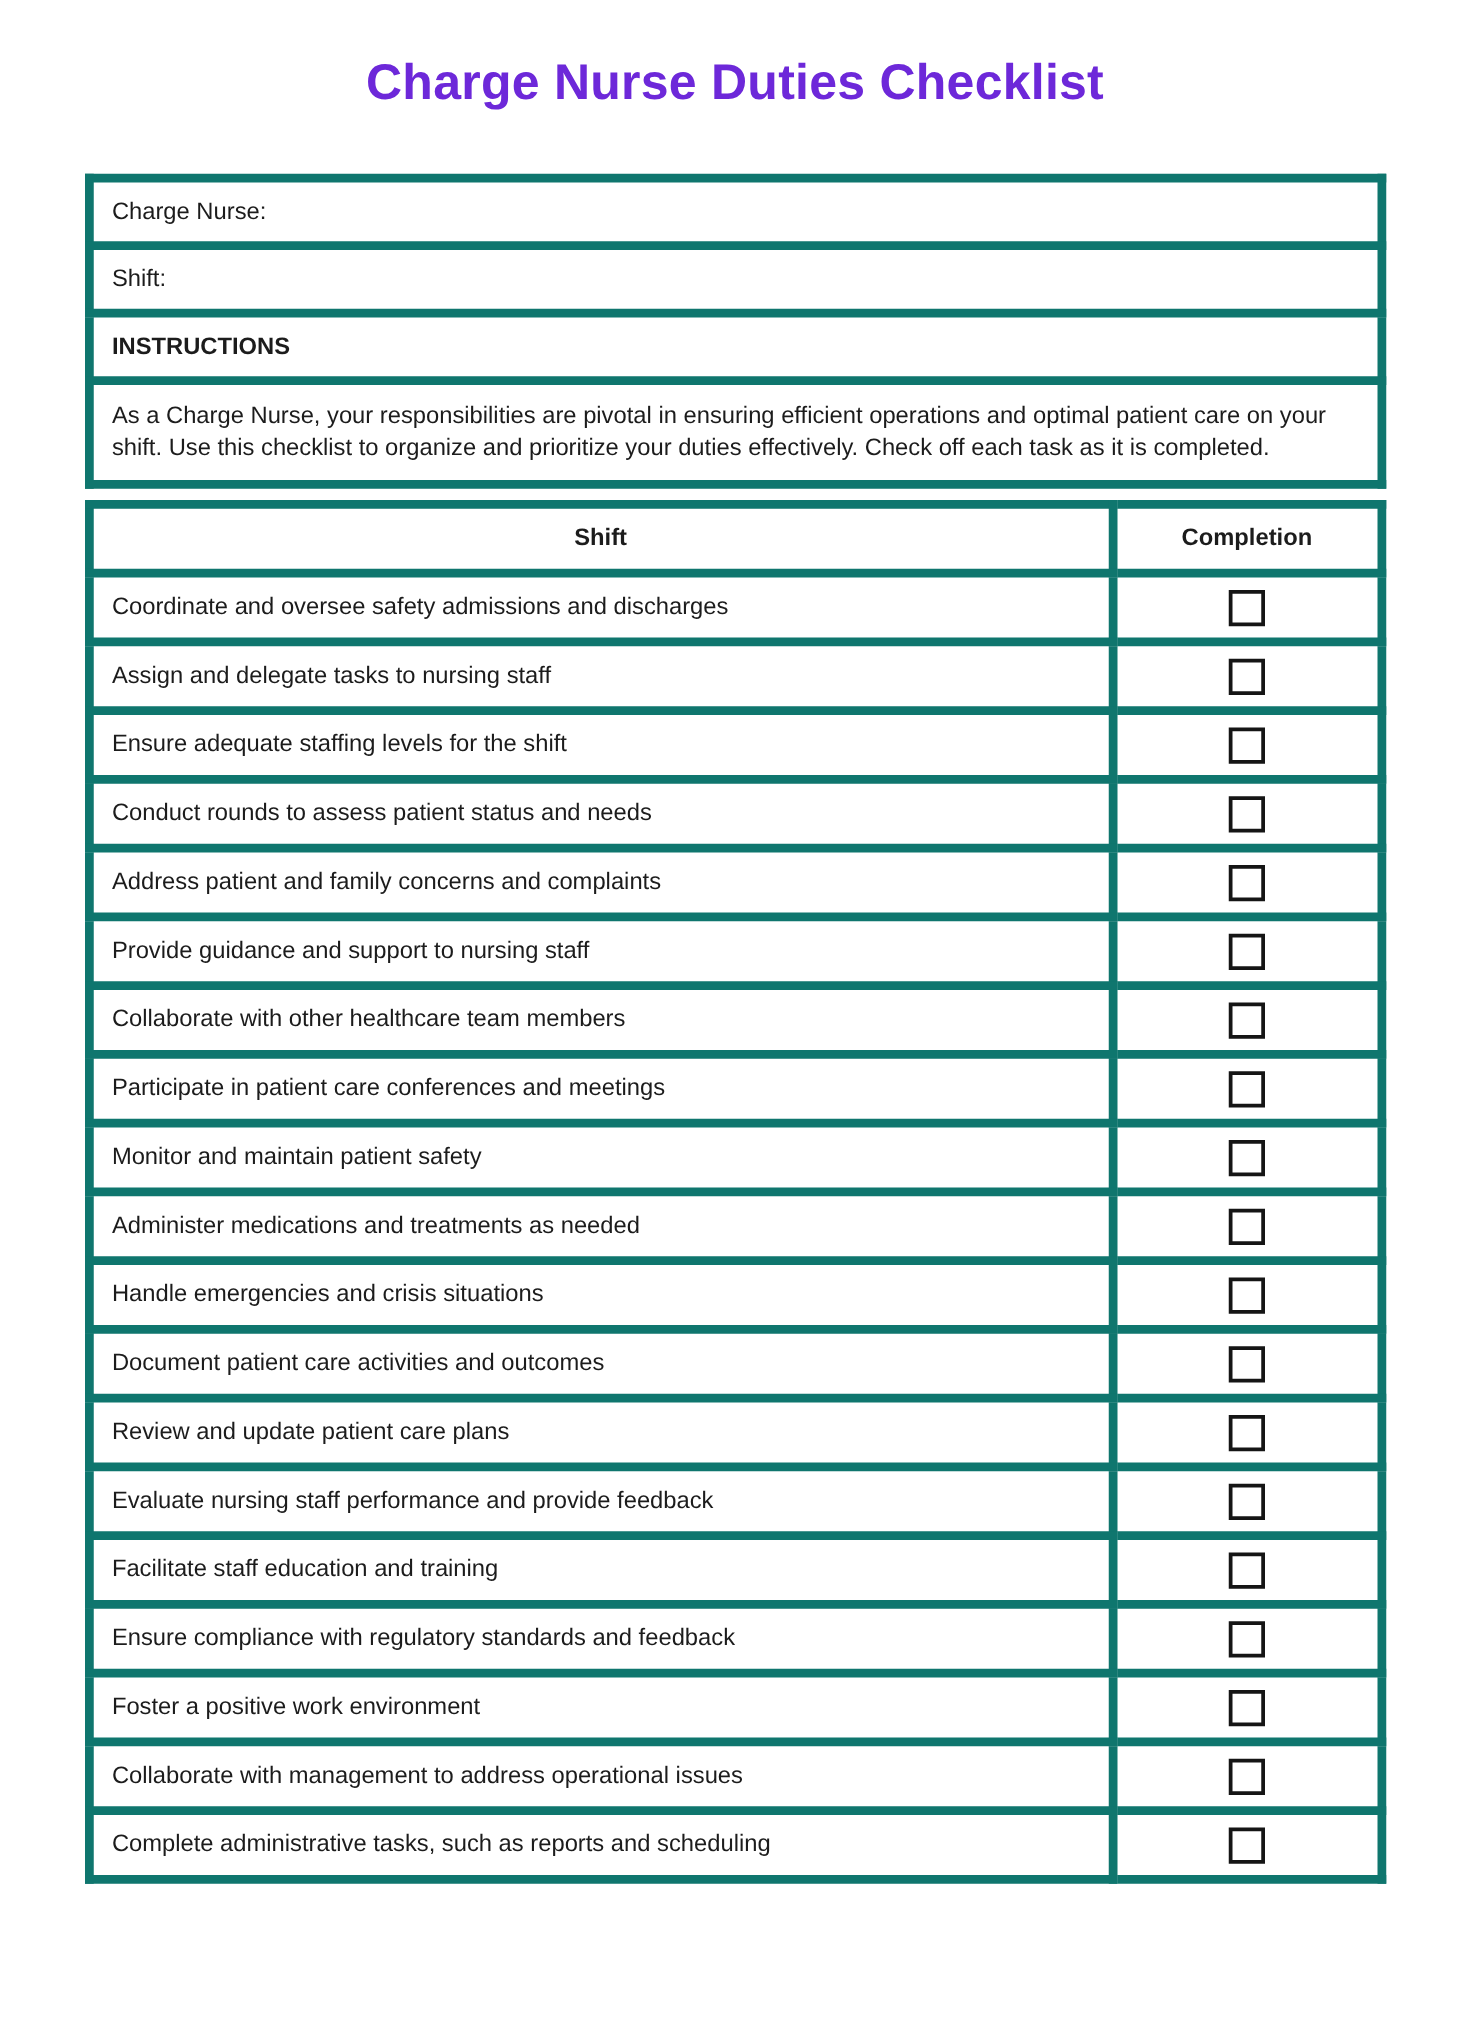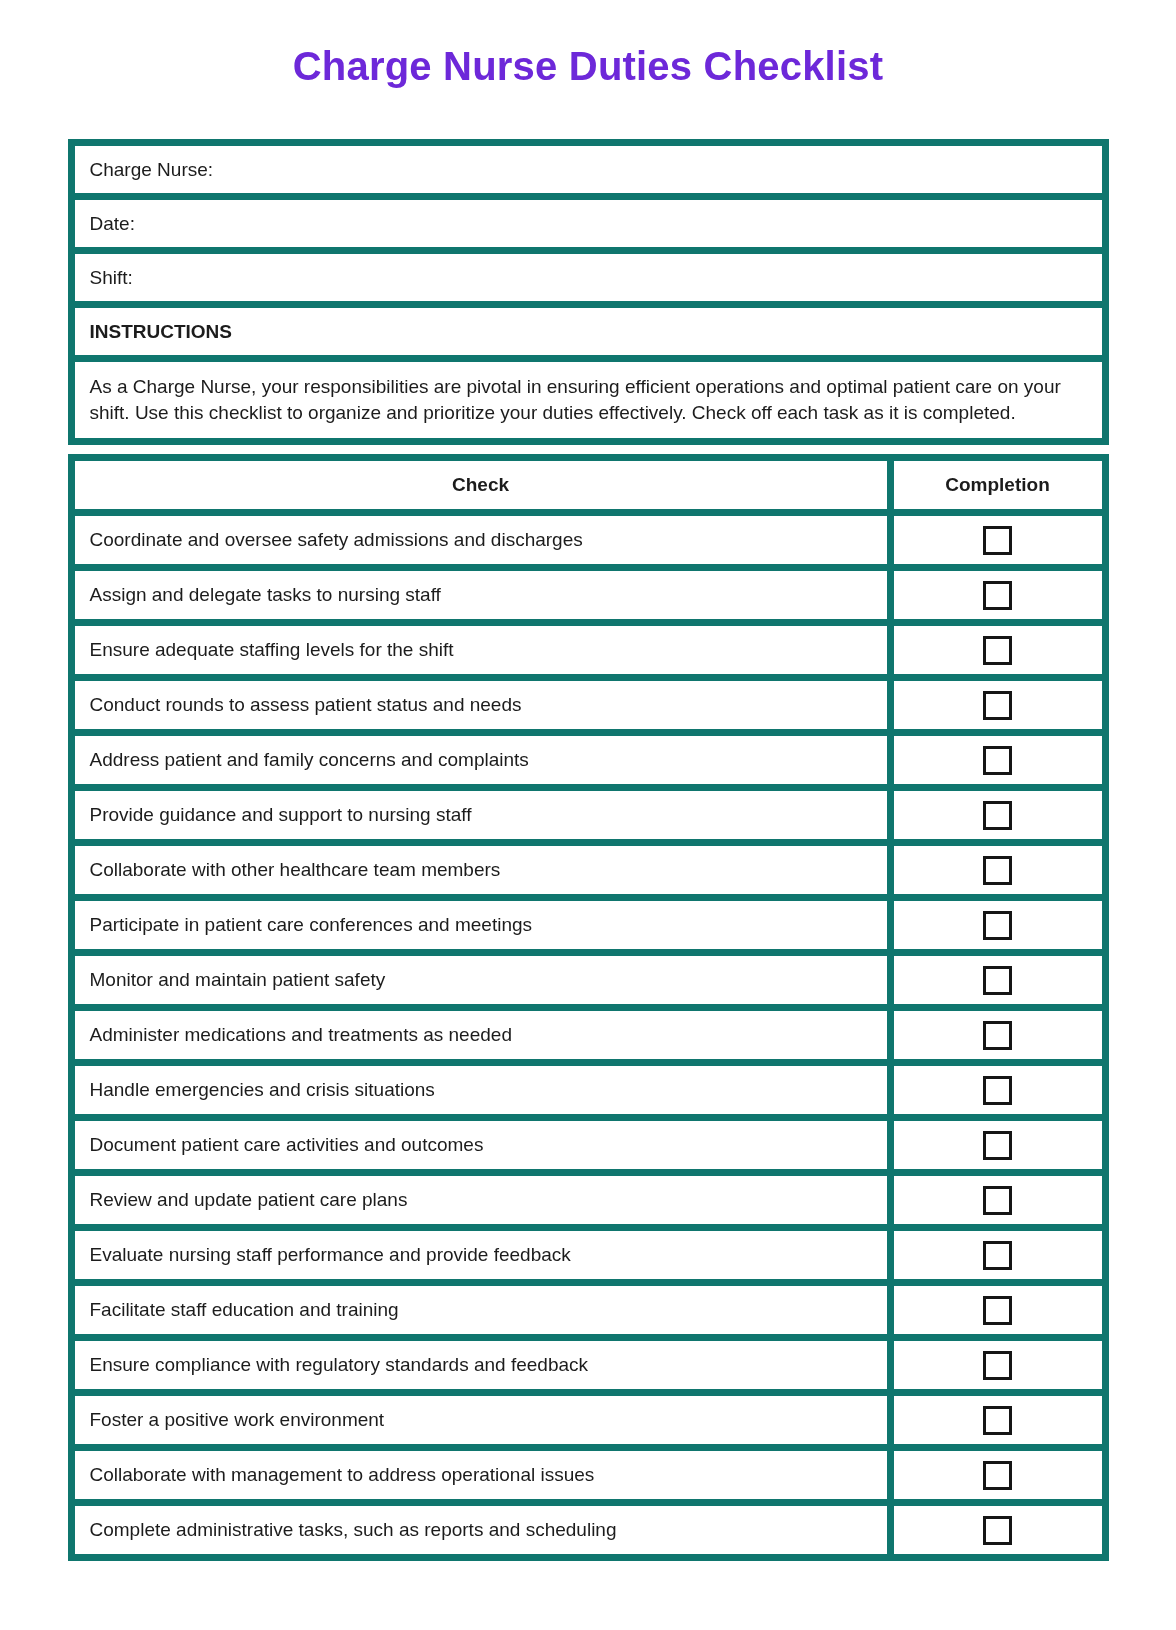--- a/index.html
+++ b/index.html
@@ -82,23 +82,20 @@
 
   <h1 class="doc-title">Charge Nurse Duties Checklist</h1>
 
   <table class="info-table">
     <tbody>
 
         <tr>
           <td>Charge Nurse:</td>
         </tr>
 
-        <tr>
-          <td>Date:</td>
-        </tr>
 
         <tr>
           <td>Shift:</td>
         </tr>
       </tbody>
     <tbody>
       <tr>
         <td class="instructions-heading-cell">INSTRUCTIONS</td>
       </tr>
       <tr>
@@ -107,21 +104,21 @@
     </tbody>
   </table>
 
   <table class="task-table">
     <colgroup>
       <col>
       <col style="width:215px">
     </colgroup>
     <thead>
       <tr>
-        <th>Check</th>
+        <th>Shift</th>
         <th>Completion</th>
       </tr>
     </thead>
     <tbody>
 
         <tr>
           <td class="task-cell">Coordinate and oversee safety admissions and discharges</td>
           <td class="check-cell">
             <span class="checkbox"></span>
           </td>

